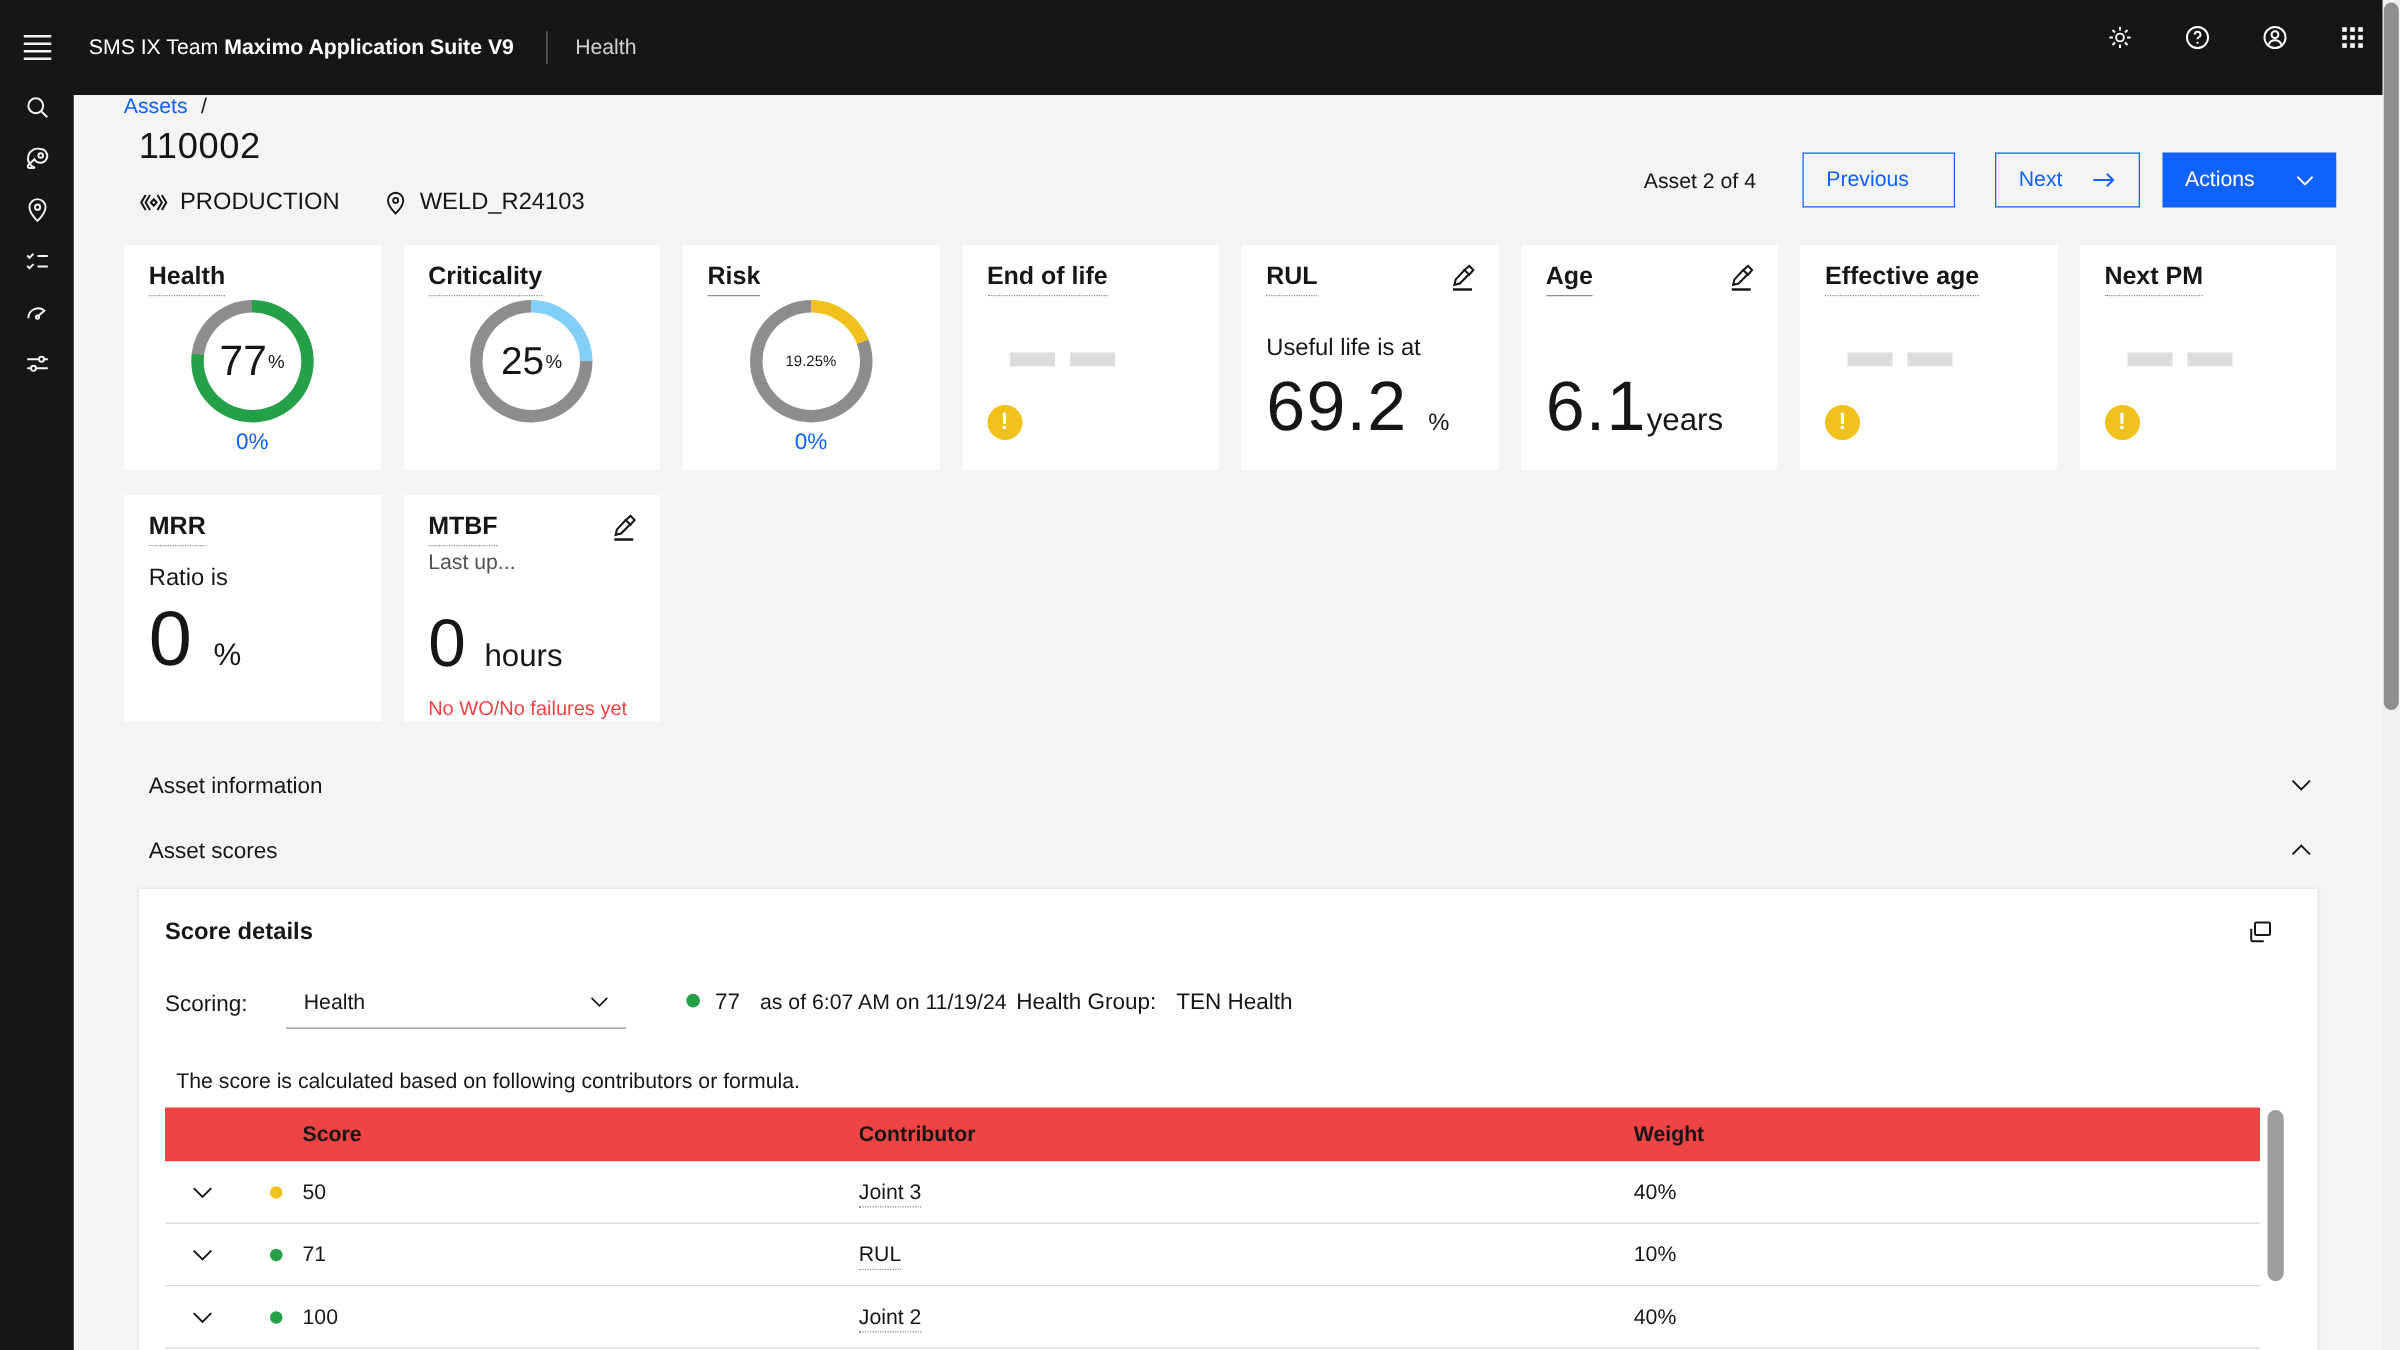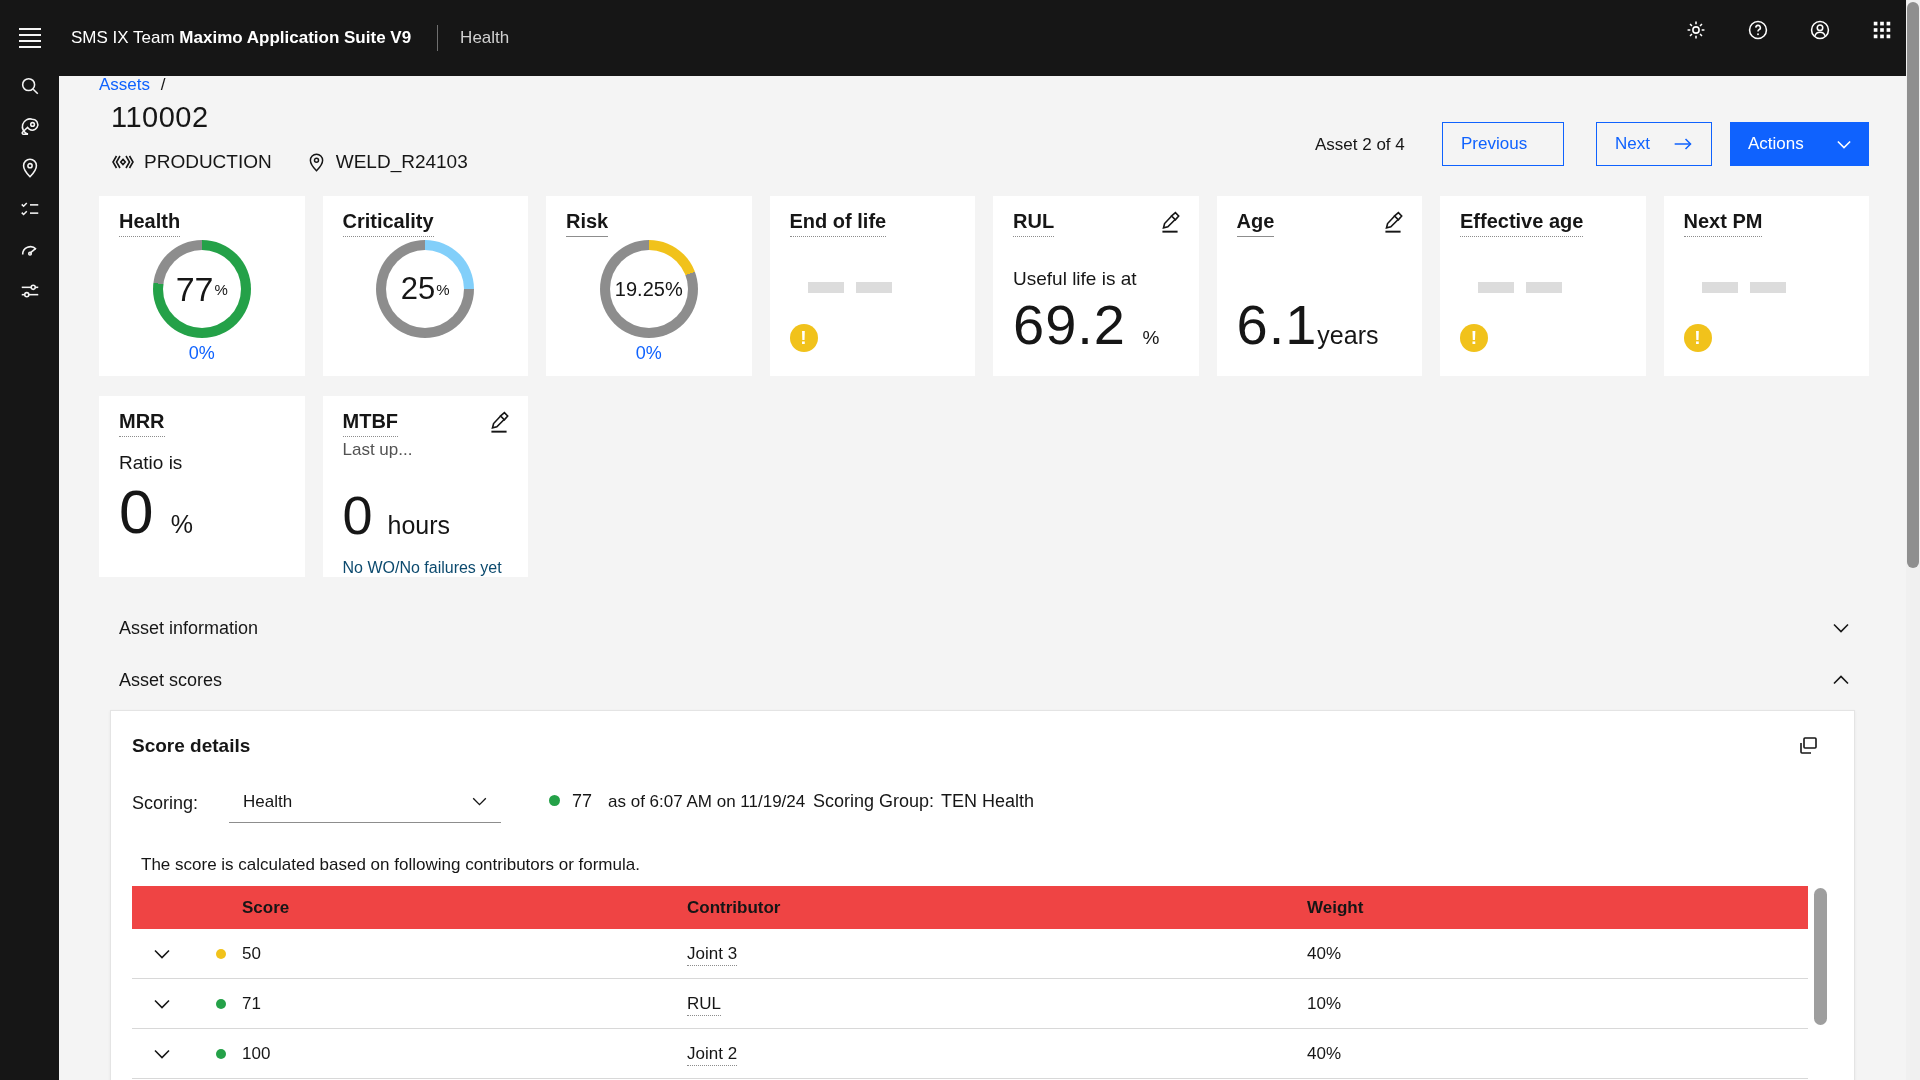--- a/index.html
+++ b/index.html
@@ -56,21 +56,21 @@
   .card-title.solid { border-bottom:1px solid #8d8d8d; }
   .edit-ic { position:absolute; right:16px; top:14px; width:26px; height:26px; cursor:pointer; }
 
   .donut-wrap { position:absolute; left:50%; top:44px; transform:translateX(-50%); width:98px; height:98px; }
   .donut { width:98px; height:98px; border-radius:50%; position:relative; }
   .donut::after { content:""; position:absolute; left:10px; top:10px; width:78px; height:78px;
     border-radius:50%; background:#fff; }
   .donut-center { position:absolute; inset:0; display:flex; align-items:center; justify-content:center; z-index:2; }
   .donut-big { font-size:34px; font-weight:400; }
   .donut-mid { font-size:31px; font-weight:400; }
-  .donut-sm { font-size:20px; }
+  .donut-sm { font-size:12px; }
   .unit-sm { font-size:15px; margin-left:1px; }
   .card-link { position:absolute; left:0; right:0; bottom:12px; text-align:center; font-size:18px;
     color:#0f62fe; cursor:pointer; }
 
   .skeleton { position:absolute; left:38px; top:86px; display:flex; gap:12px; }
   .skeleton i { display:block; width:36px; height:11px; background:#dcdcdc; }
   .warn { position:absolute; left:20px; bottom:24px; width:28px; height:28px; border-radius:50%;
     background:#f1c21b; color:#fff; font-weight:700; font-size:19px; display:flex;
     align-items:center; justify-content:center; }
 
@@ -78,21 +78,21 @@
   .big-val { position:absolute; left:20px; top:96px; font-size:56px; font-weight:300; letter-spacing:1px; }
   .big-val .u { font-size:19px; font-weight:400; letter-spacing:0; }
   .big-val .u2 { font-size:25px; font-weight:400; letter-spacing:0; }
 
   .mrr-sub { position:absolute; left:20px; top:56px; font-size:19px; }
   .mrr-val { position:absolute; left:20px; top:80px; font-size:62px; font-weight:300; }
   .mrr-val .u { font-size:25px; font-weight:400; }
   .mtbf-sub { position:absolute; left:20px; top:44px; font-size:17px; color:#525252; }
   .mtbf-val { position:absolute; left:20px; top:88px; font-size:54px; font-weight:300; }
   .mtbf-val .u { font-size:25px; font-weight:400; }
-  .mtbf-note { position:absolute; left:20px; top:163px; font-size:16px; color:#0c4a6e; white-space:nowrap; }
+  .mtbf-note { position:absolute; left:20px; top:163px; font-size:16px; color:#ef4444; white-space:nowrap; }
 
   
   .section-row { position:absolute; left:40px; width:1770px; height:46px; display:flex;
     align-items:center; justify-content:space-between; cursor:pointer; padding:0 20px; font-size:18px; }
   .section-info { top:546px; }
   .section-scores { top:598px; }
 
   
   .panel { position:absolute; left:51px; top:651px; width:1745px; height:430px; background:#fff;
     border:1px solid #e4e4e4; box-shadow:0 1px 3px rgba(0,0,0,.06); }
@@ -426,21 +426,21 @@
     <div class="dropdown">
       <span>Health</span>
       <svg width="15" height="9" viewBox="0 0 16 10" fill="none" stroke="#161616" stroke-width="1.5">
         <path d="M1 1.5l7 7 7-7"></path>
       </svg>
     </div>
 
     <span class="score-dot" style="background: rgb(36, 161, 72);"></span>
     <span class="score-val">77</span>
     <span class="score-asof">as of 6:07 AM on 11/19/24</span>
-    <span class="group-label">Scoring Group:</span>
+    <span class="group-label">Health Group:</span>
     <span class="group-val">TEN Health</span>
 
     <div class="tbl-desc">The score is calculated based on following contributors or formula.</div>
 
     <div class="score-table">
       <div class="t-head">
         <div class="c-chev"></div>
         <div class="c-score head-pad">Score</div>
         <div class="c-contrib">Contributor</div>
         <div class="c-weight">Weight</div>

